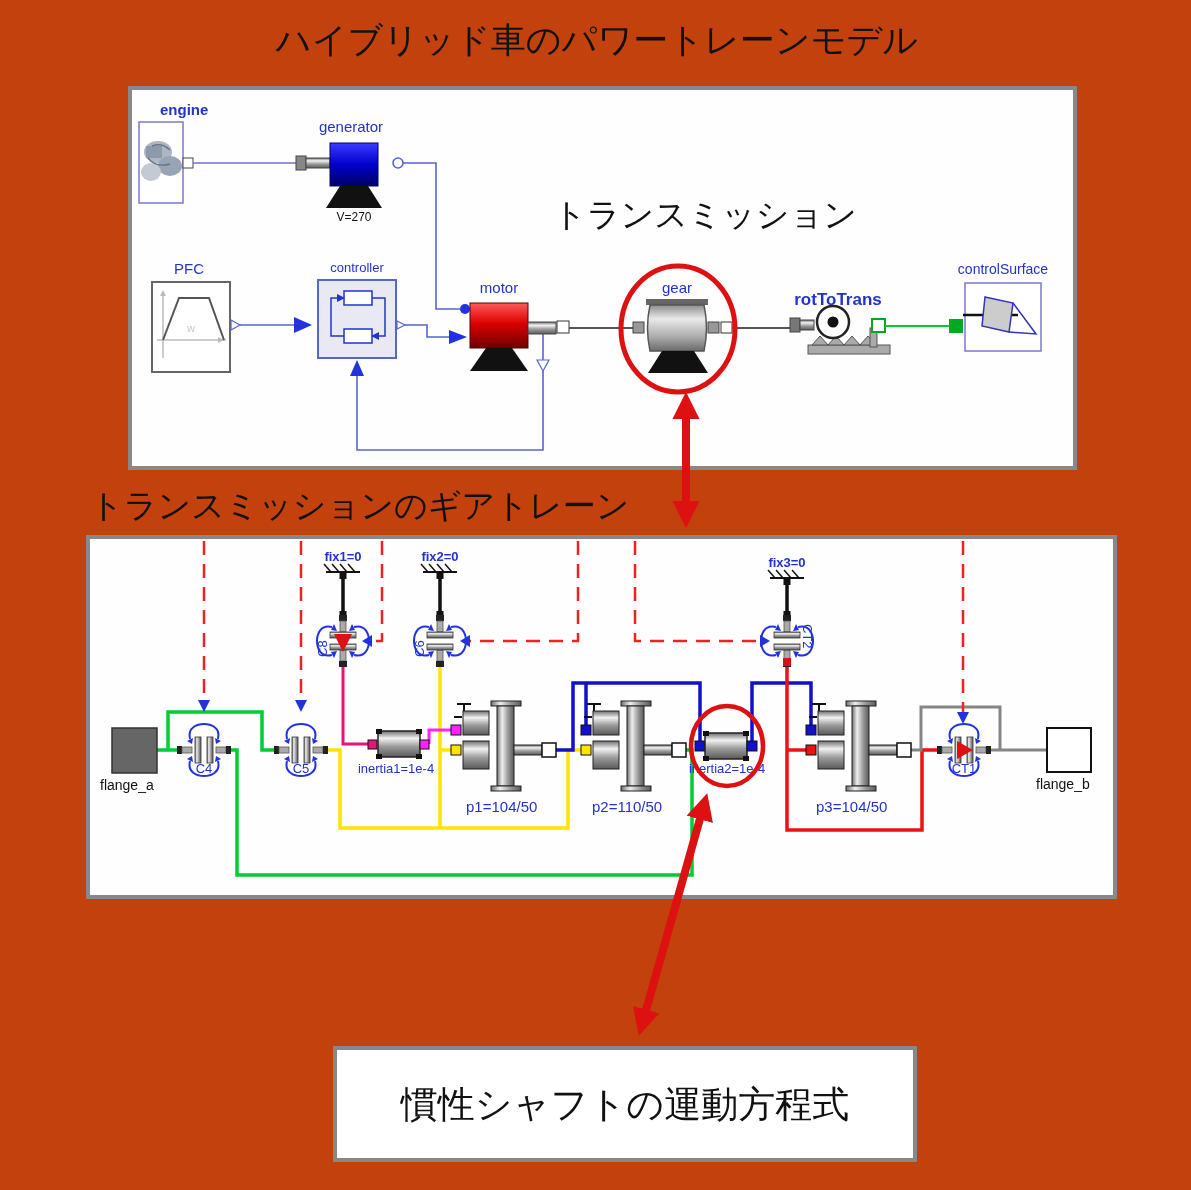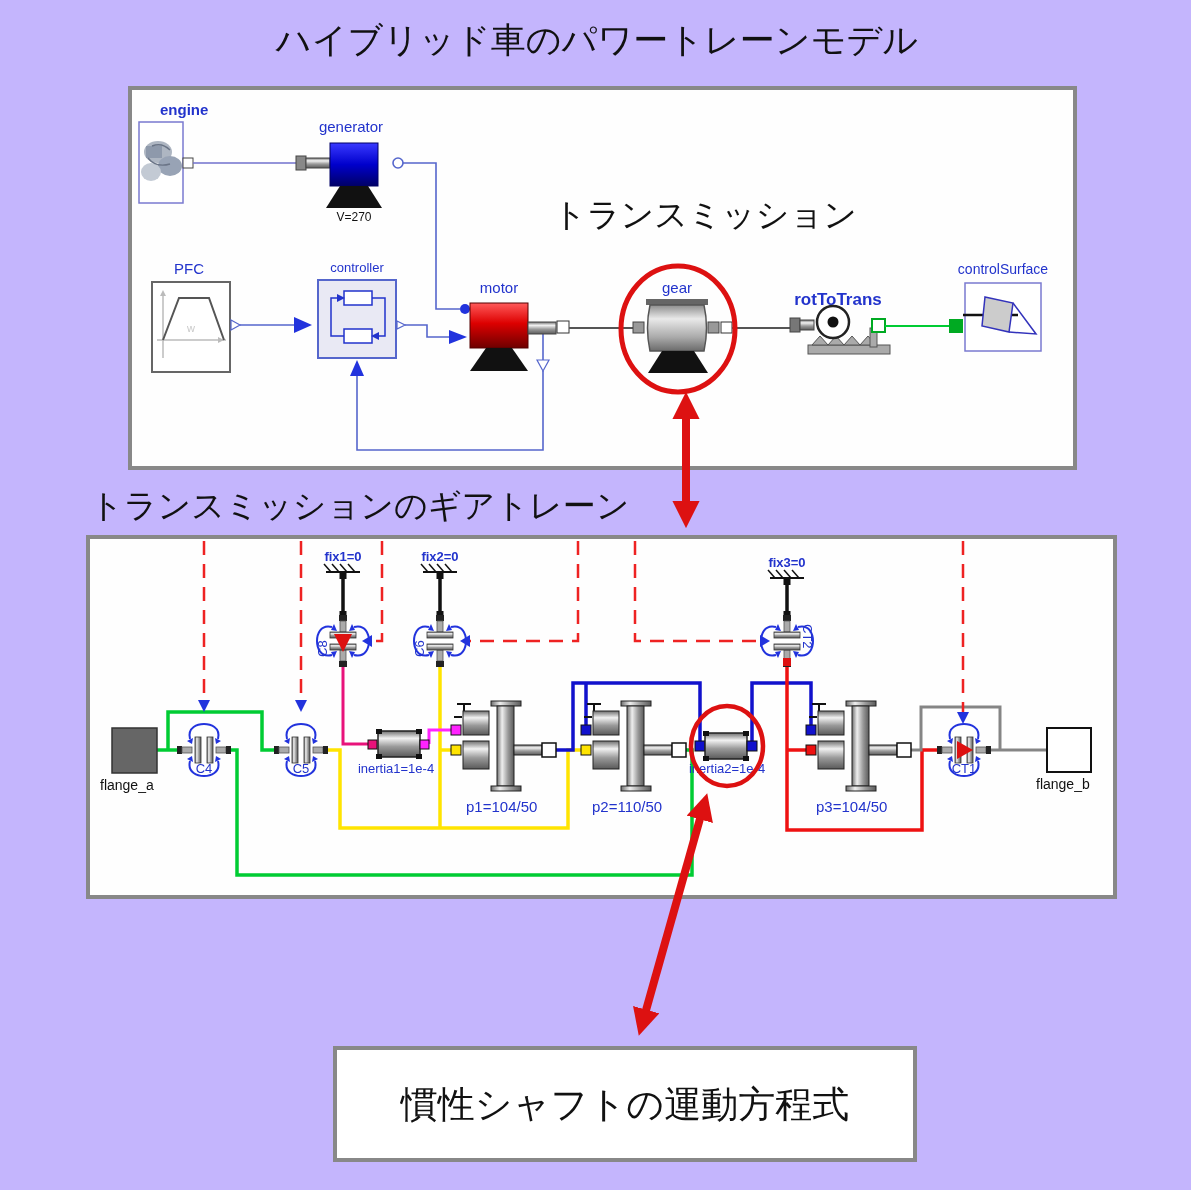--- a/index.html
+++ b/index.html
@@ -1,16 +1,16 @@
 <!DOCTYPE html>
 <html><head>
 <meta charset="utf-8">
 <style>
   html,body{margin:0;padding:0;background:#fff;}
-  .canvas{position:relative;width:1191px;height:1190px;background:#c4b5fd;overflow:hidden;
+  .canvas{position:relative;width:1191px;height:1190px;background:#c2410c;overflow:hidden;
           font-family:"Liberation Sans", sans-serif;}
   svg{position:absolute;top:0;left:0;}
   text{font-family:"Liberation Sans", sans-serif;}
   .lbl{fill:#2233cc;font-size:13px;}
   .lbl14{fill:#2233cc;font-size:14px;}
   .lbl15{fill:#2233cc;font-size:15px;}
   .lblB{font-weight:bold;}
   .blk{fill:#111;}
   .jp{fill:#111;font-size:33px;}
   .jpBig{fill:#111;font-size:35px;}

